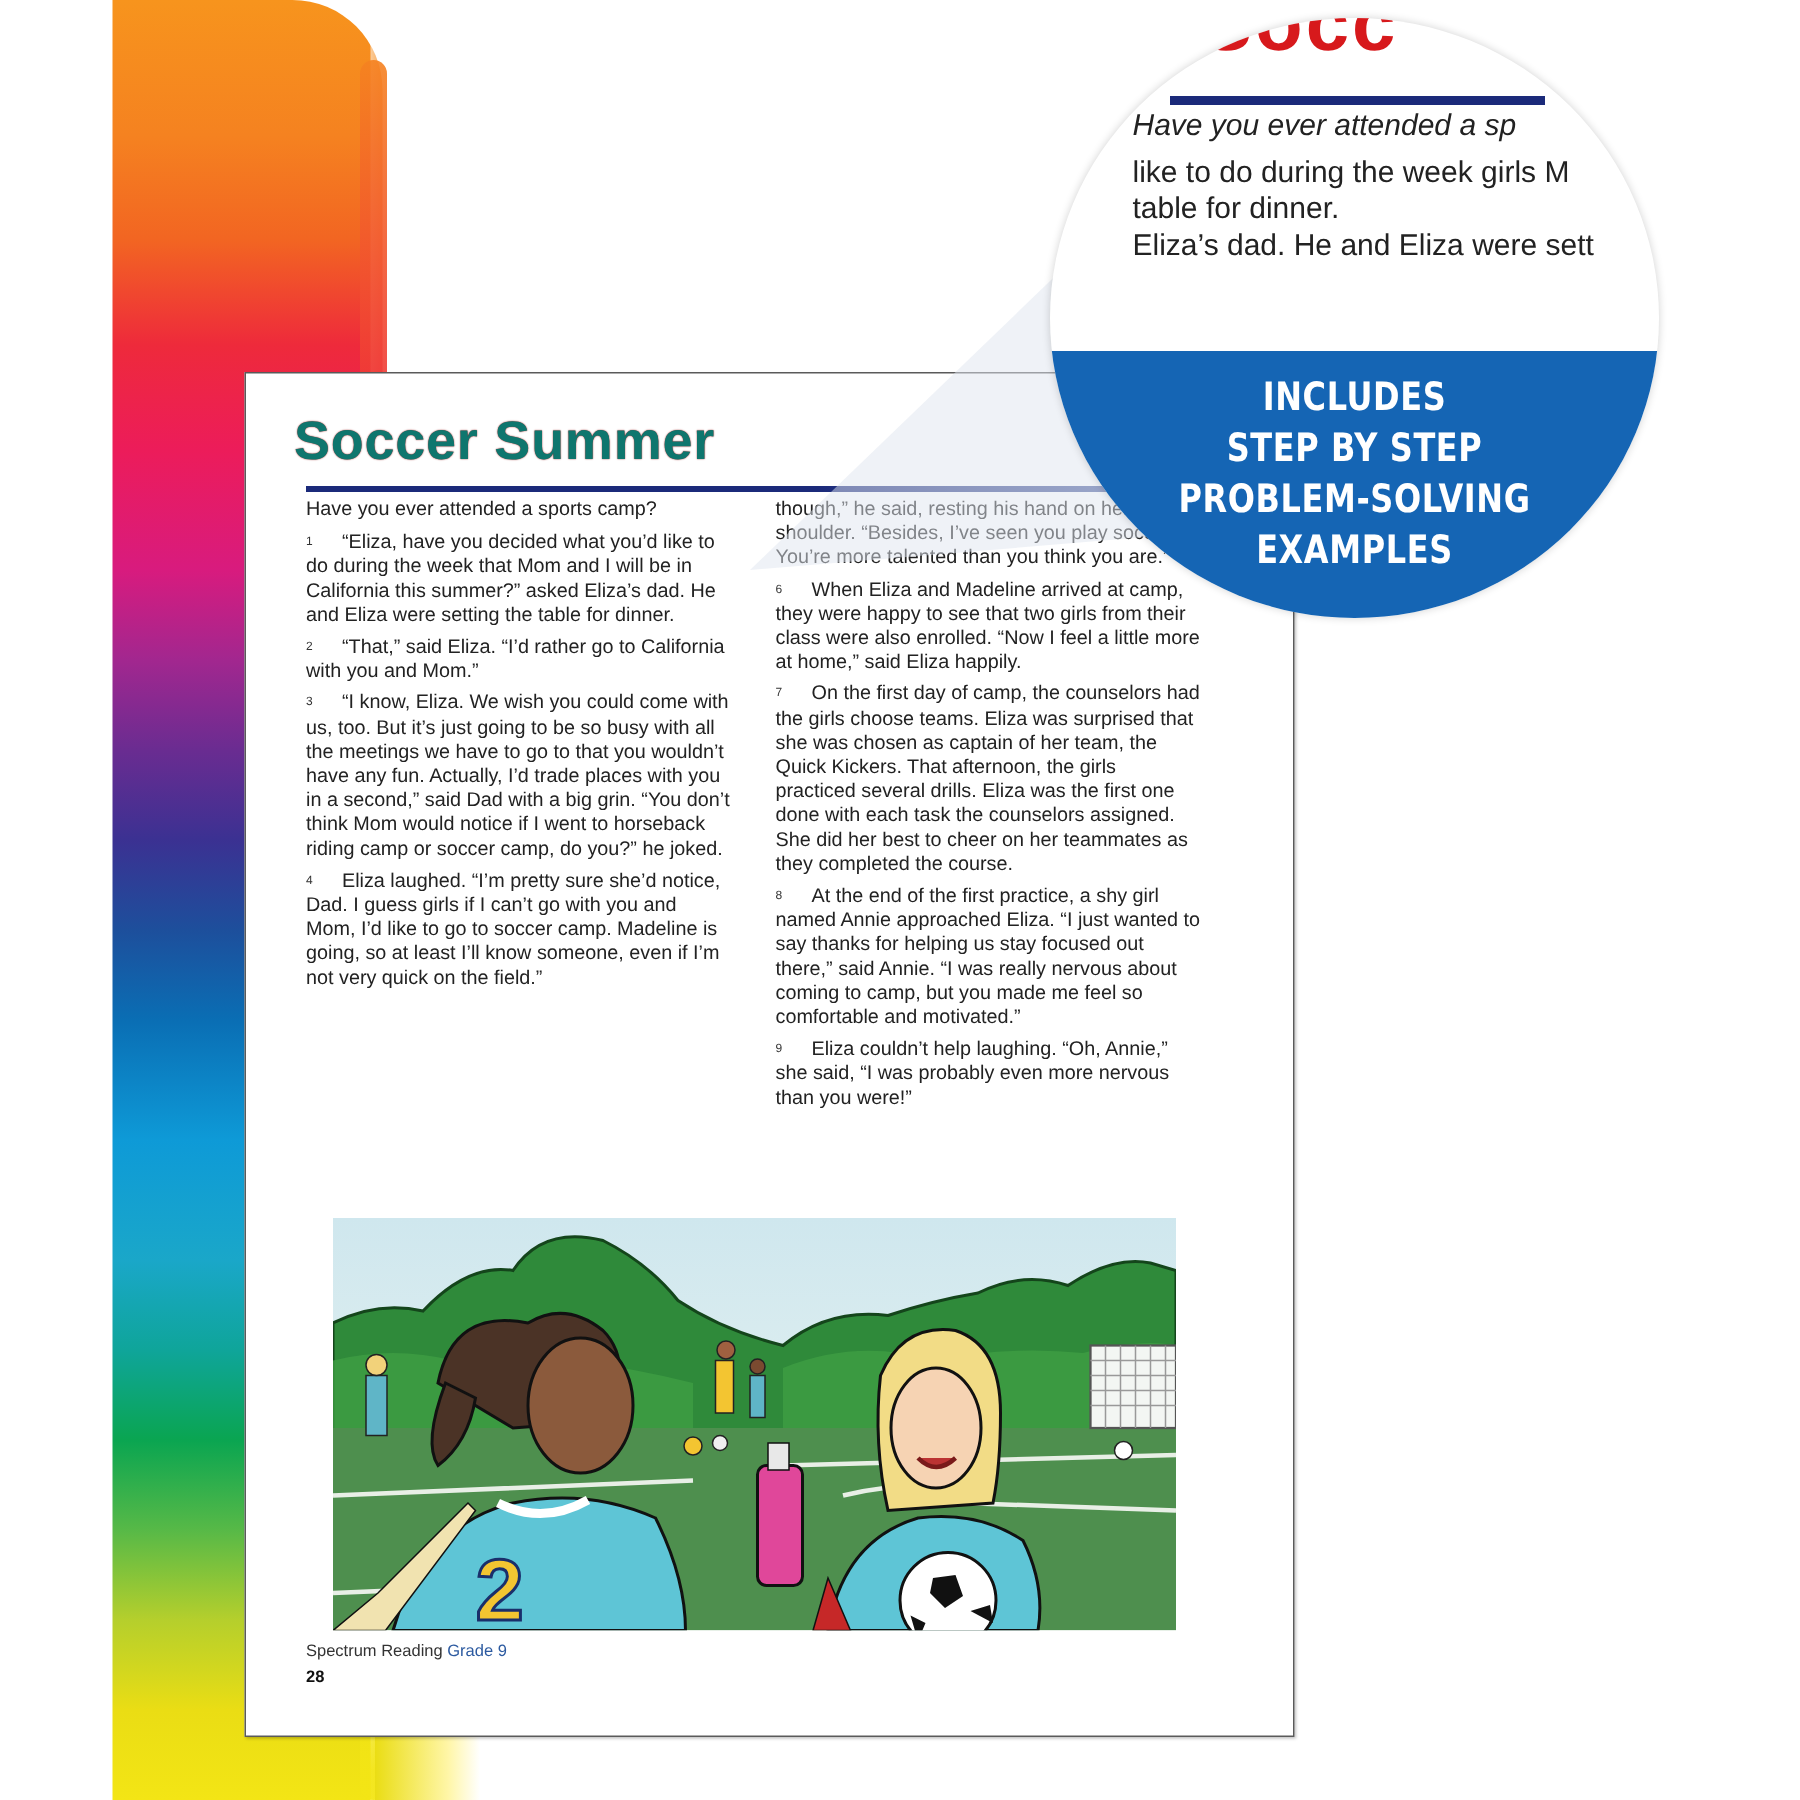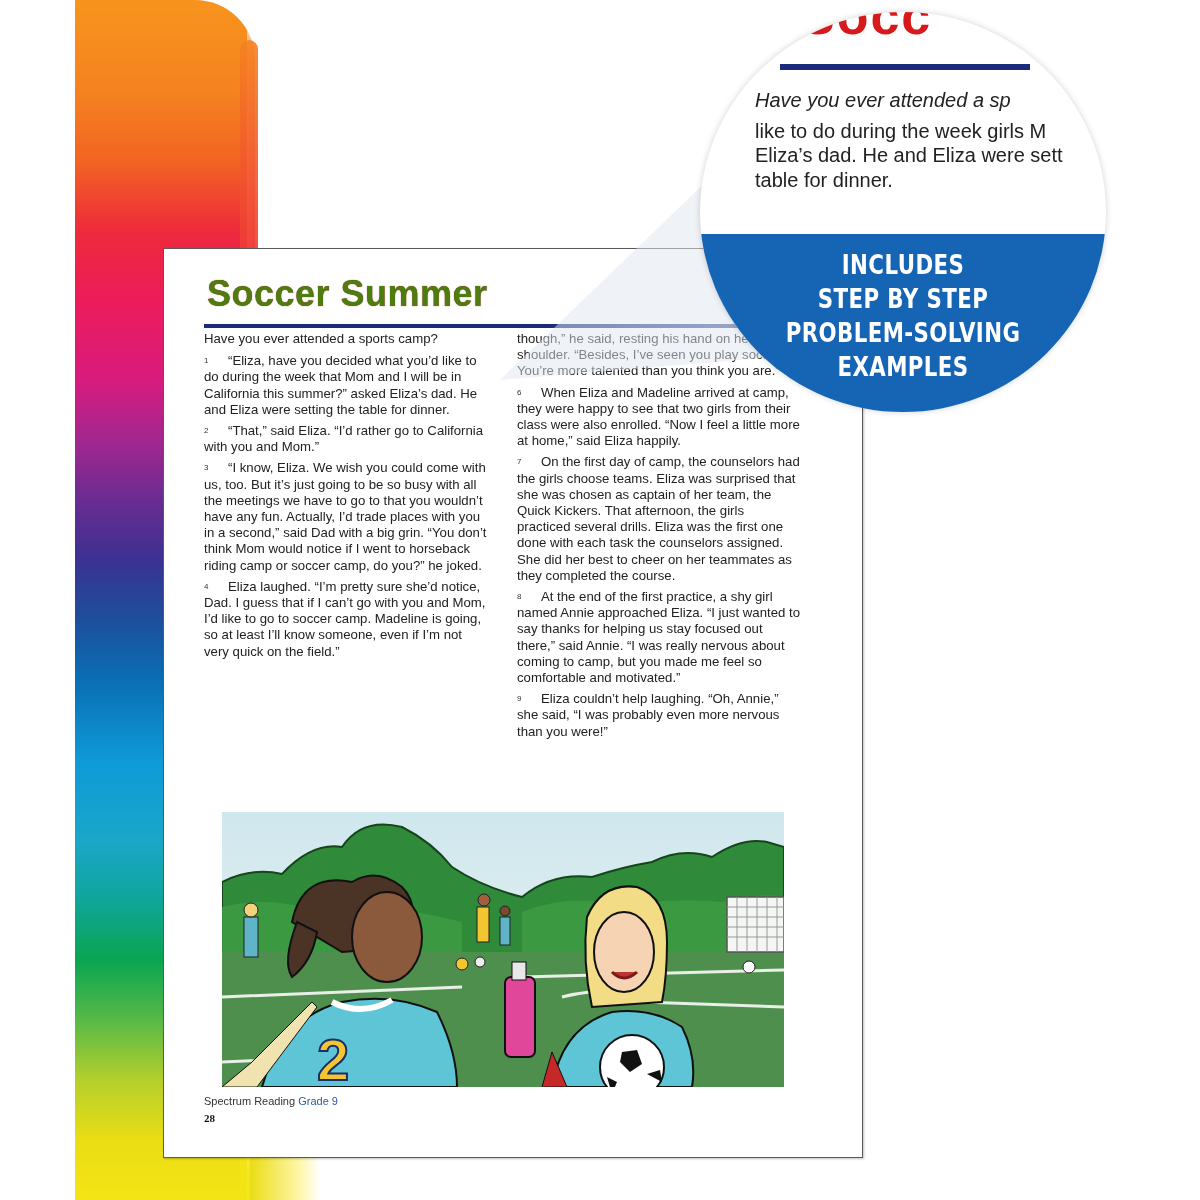--- a/index.html
+++ b/index.html
@@ -17,46 +17,46 @@
     background:linear-gradient(to right, rgba(255,255,255,0.55), rgba(255,255,255,0)); border-top-right-radius:60px; }
   .spine-glow { position:absolute; left:240px; top:40px; width:18px; height:1160px;
     background:linear-gradient(to bottom, #f58220, #ee2a3b 260px, rgba(255,255,255,0) 320px, rgba(255,255,255,0) 1060px, #f3e515 1140px);
     border-radius:10px; opacity:0.9; }
   .spine-bottom { position:absolute; left:250px; top:1150px; width:70px; height:50px;
     background:linear-gradient(to right, #eadd14, #fff6a8 70%, #ffffff); }
 
   
   .page { position:absolute; left:163px; top:248px; width:698px; height:908px; background:#ffffff;
     border:1.5px solid #5a5a5a; box-shadow:1px 1px 2px rgba(0,0,0,0.25); }
-  .title { position:absolute; left:43px; top:24px; font-size:36px; font-weight:bold; color:#4d7c0f;
+  .title { position:absolute; left:32px; top:24px; font-size:36px; font-weight:bold; color:#0f766e;
     letter-spacing:0.5px; text-shadow:0 0 1px #8b0000; margin:0; }
   .rule { position:absolute; left:40px; top:75px; width:620px; height:4px;
     background:linear-gradient(to right, #1b2a7a 0, #1b2a7a 55%, #6a7db3 100%); }
   .col { position:absolute; top:82px; width:283px; font-size:13.2px; line-height:16.2px; color:#222; }
   .col.left { left:40px; }
   .col.right { left:353px; }
   .col p { margin:0 0 5px 0; }
   .intro { margin-bottom:6px !important; }
   .pnum { font-size:8px; vertical-align:top; display:inline-block; width:24px; color:#333; }
 
   .illustration { position:absolute; left:58px; top:563px; width:562px; height:275px; overflow:hidden; }
   .footer-line { position:absolute; left:40px; top:846px; font-size:11px; color:#333; }
   .footer-line .grade { color:#2c5aa0; }
-  .page-number { position:absolute; left:40px; top:863px; font-size:11px; font-weight:bold; color:#111;font-family:Liberation Serif, serif; }
+  .page-number { position:absolute; left:40px; top:863px; font-size:11px; font-weight:bold; color:#111; }
 
   
   .wedge { position:absolute; left:0; top:0; width:1200px; height:1200px; pointer-events:none; }
 
   
   .magnifier { position:absolute; left:700px; top:12px; width:406px; height:400px; border-radius:50%; overflow:hidden;
     background:#ffffff; box-shadow:0 0 6px rgba(0,0,0,0.18); }
   .mag-title { position:absolute; left:100px; top:-26px; font-size:52px; font-weight:bold; color:#d7191c; letter-spacing:2px; }
   .mag-rule { position:absolute; left:80px; top:52px; width:250px; height:6px; background:#1b2a7a; }
   .mag-text { position:absolute; left:55px; top:60px; width:400px; font-size:20px; line-height:24.5px; color:#222; white-space:nowrap; }
-  .mag-text .intro { font-style:italic; margin:16px 0 4px 0; }
+  .mag-text .intro { font-style:italic; margin:0 0 4px 0; }
   .mag-text p { margin:0; }
   .mag-band { position:absolute; left:0; top:222px; width:406px; height:180px; background:#1565b4; }
   .mag-badge { position:absolute; left:0; top:236px; width:406px; text-align:center; color:#ffffff;
     font-family:"DejaVu Sans", sans-serif; font-weight:bold; font-size:26px; line-height:34px;
     transform:scaleX(0.82); letter-spacing:0.5px; }
   .mag-badge div { display:block; }
 </style>
 </head>
 <body>
 
@@ -66,21 +66,21 @@
 
 <div class="page">
   <h1 class="title">Soccer Summer</h1>
   <div class="rule"></div>
 
   <div class="col left">
     <p class="intro">Have you ever attended a sports camp?</p>
     <p><span class="pnum">1</span><span>“Eliza, have you decided what you’d like to do during the week that Mom and I will be in California this summer?” asked Eliza’s dad. He and Eliza were setting the table for dinner.</span></p>
     <p><span class="pnum">2</span><span>“That,” said Eliza. “I’d rather go to California with you and Mom.”</span></p>
     <p><span class="pnum">3</span><span>“I know, Eliza. We wish you could come with us, too. But it’s just going to be so busy with all the meetings we have to go to that you wouldn’t have any fun. Actually, I’d trade places with you in a second,” said Dad with a big grin. “You don’t think Mom would notice if I went to horseback riding camp or soccer camp, do you?” he joked.</span></p>
-    <p><span class="pnum">4</span><span>Eliza laughed. “I’m pretty sure she’d notice, Dad. I guess that if I can’t go with you and Mom, I’d like to go to soccer camp. Madeline is going, so at least I’ll know someone, even if I’m not very quick on the field.”</span></p>
+    <p><span class="pnum">4</span><span>Eliza laughed. “I’m pretty sure she’d notice, Dad. I guess girls if I can’t go with you and Mom, I’d like to go to soccer camp. Madeline is going, so at least I’ll know someone, even if I’m not very quick on the field.”</span></p>
   </div>
 
   <div class="col right">
     <p><span>though,” he said, resting his hand on her shoulder. “Besides, I’ve seen you play soccer. You’re more talented than you think you are.”</span></p>
     <p><span class="pnum">6</span><span>When Eliza and Madeline arrived at camp, they were happy to see that two girls from their class were also enrolled. “Now I feel a little more at home,” said Eliza happily.</span></p>
     <p><span class="pnum">7</span><span>On the first day of camp, the counselors had the girls choose teams. Eliza was surprised that she was chosen as captain of her team, the Quick Kickers. That afternoon, the girls practiced several drills. Eliza was the first one done with each task the counselors assigned. She did her best to cheer on her teammates as they completed the course.</span></p>
     <p><span class="pnum">8</span><span>At the end of the first practice, a shy girl named Annie approached Eliza. “I just wanted to say thanks for helping us stay focused out there,” said Annie. “I was really nervous about coming to camp, but you made me feel so comfortable and motivated.”</span></p>
     <p><span class="pnum">9</span><span>Eliza couldn’t help laughing. “Oh, Annie,” she said, “I was probably even more nervous than you were!”</span></p>
   </div>
 
@@ -142,22 +142,22 @@
 <svg class="wedge" width="1200" height="1200" viewBox="0 0 1200 1200">
   <polygon points="500,380 770,120 860,350" fill="#dfe5ef" opacity="0.5"></polygon>
 </svg>
 
 <div class="magnifier">
   <div class="mag-title">Socc</div>
   <div class="mag-rule"></div>
   <div class="mag-text">
     <p class="intro">Have you ever attended a sp</p>
     <p><span>like to do during the week girls M</span></p>
+    <p><span>table for dinner.</span></p>
     <p><span>Eliza’s dad. He and Eliza were sett</span></p>
-    <p><span>table for dinner.</span></p>
   </div>
   <div class="mag-band"></div>
   <div class="mag-badge">
     <div>INCLUDES</div>
     <div>STEP BY STEP</div>
     <div>PROBLEM-SOLVING</div>
     <div>EXAMPLES</div>
   </div>
 </div>
 

